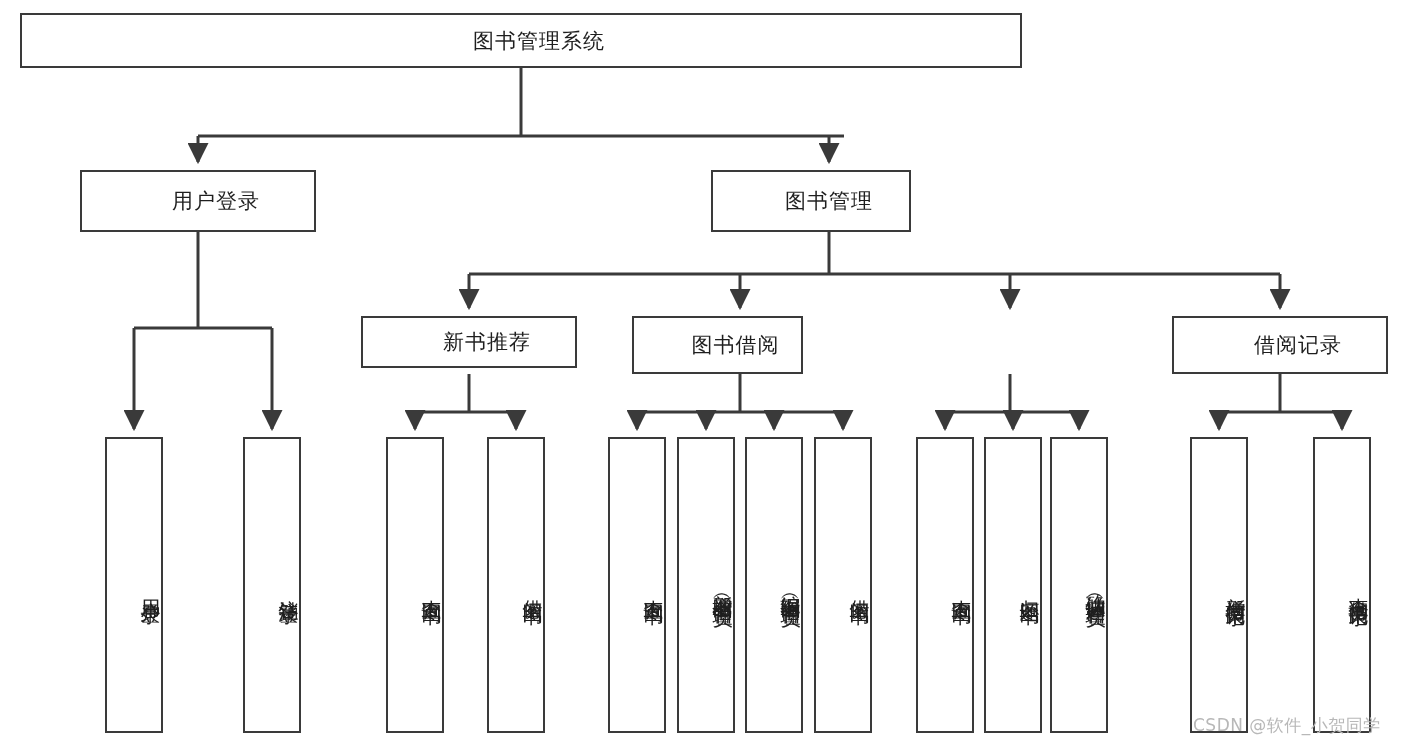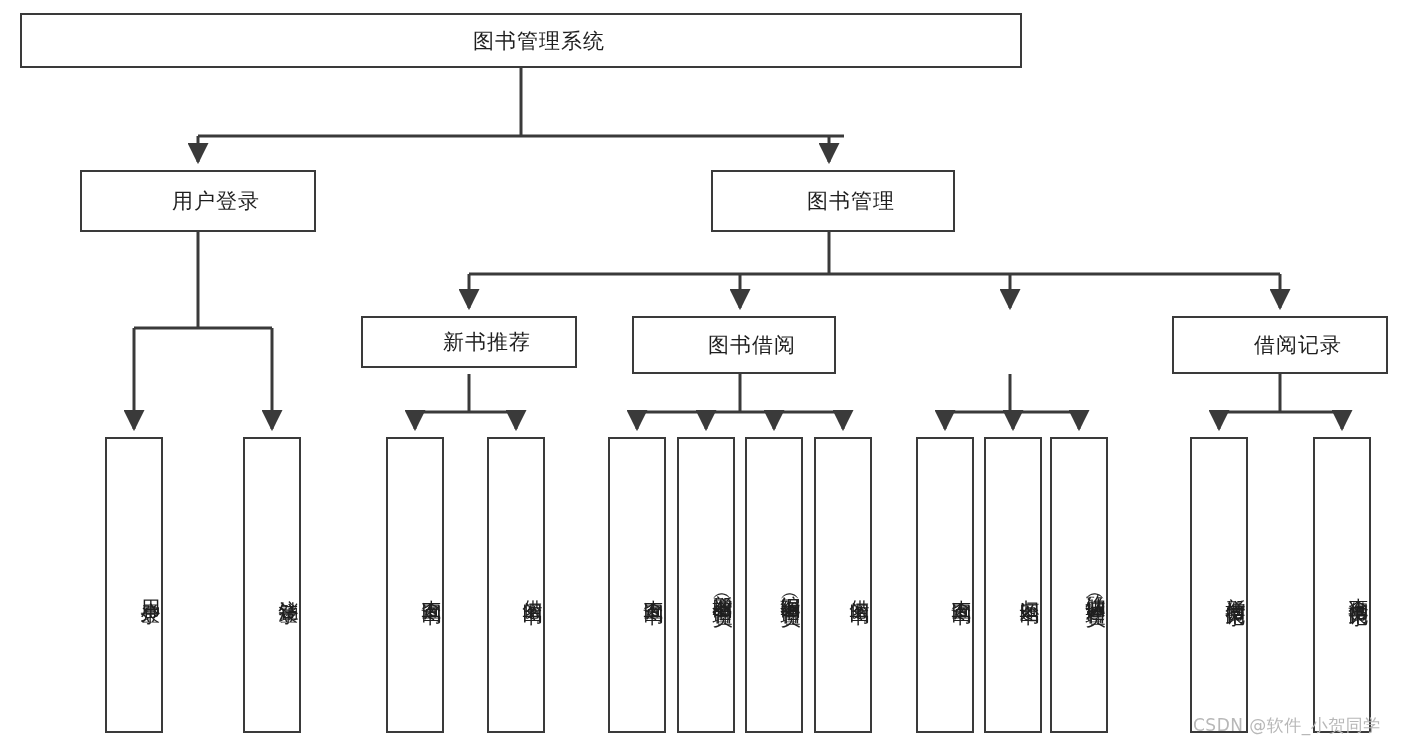--- a/index.html
+++ b/index.html
@@ -116,28 +116,28 @@
     </g>
   </svg>
 
   <div class="node horiz" style="left:20px; top:13px; width:1002px; height:55px;">
     <span class="lbl">图书管理系统</span>
   </div>
 
   <div class="node horiz" style="left:80px; top:170px; width:236px; height:62px;">
     <span class="lbl">用户登录</span>
   </div>
-  <div class="node horiz" style="left:711px; top:170px; width:244px; height:62px;">
+  <div class="node horiz" style="left:711px; top:170px; width:200px; height:62px;">
     <span class="lbl">图书管理</span>
   </div>
 
   <div class="node horiz" style="left:361px; top:316px; width:216px; height:52px;">
     <span class="lbl">新书推荐</span>
   </div>
-  <div class="node horiz" style="left:632px; top:316px; width:204px; height:58px;text-align:right;">
+  <div class="node horiz" style="left:632px; top:316px; width:171px; height:58px;text-align:right;">
     <span class="lbl">图书借阅</span>
   </div>
   <div class="node horiz" style="left:1172px; top:316px; width:216px; height:58px;">
     <span class="lbl">借阅记录</span>
   </div>
 
   <div class="node vert" style="left:105px; top:437px; width:58px; height:296px;">
     <span class="lbl">用户登录</span>
   </div>
   <div class="node vert" style="left:243px; top:437px; width:58px; height:296px;">

